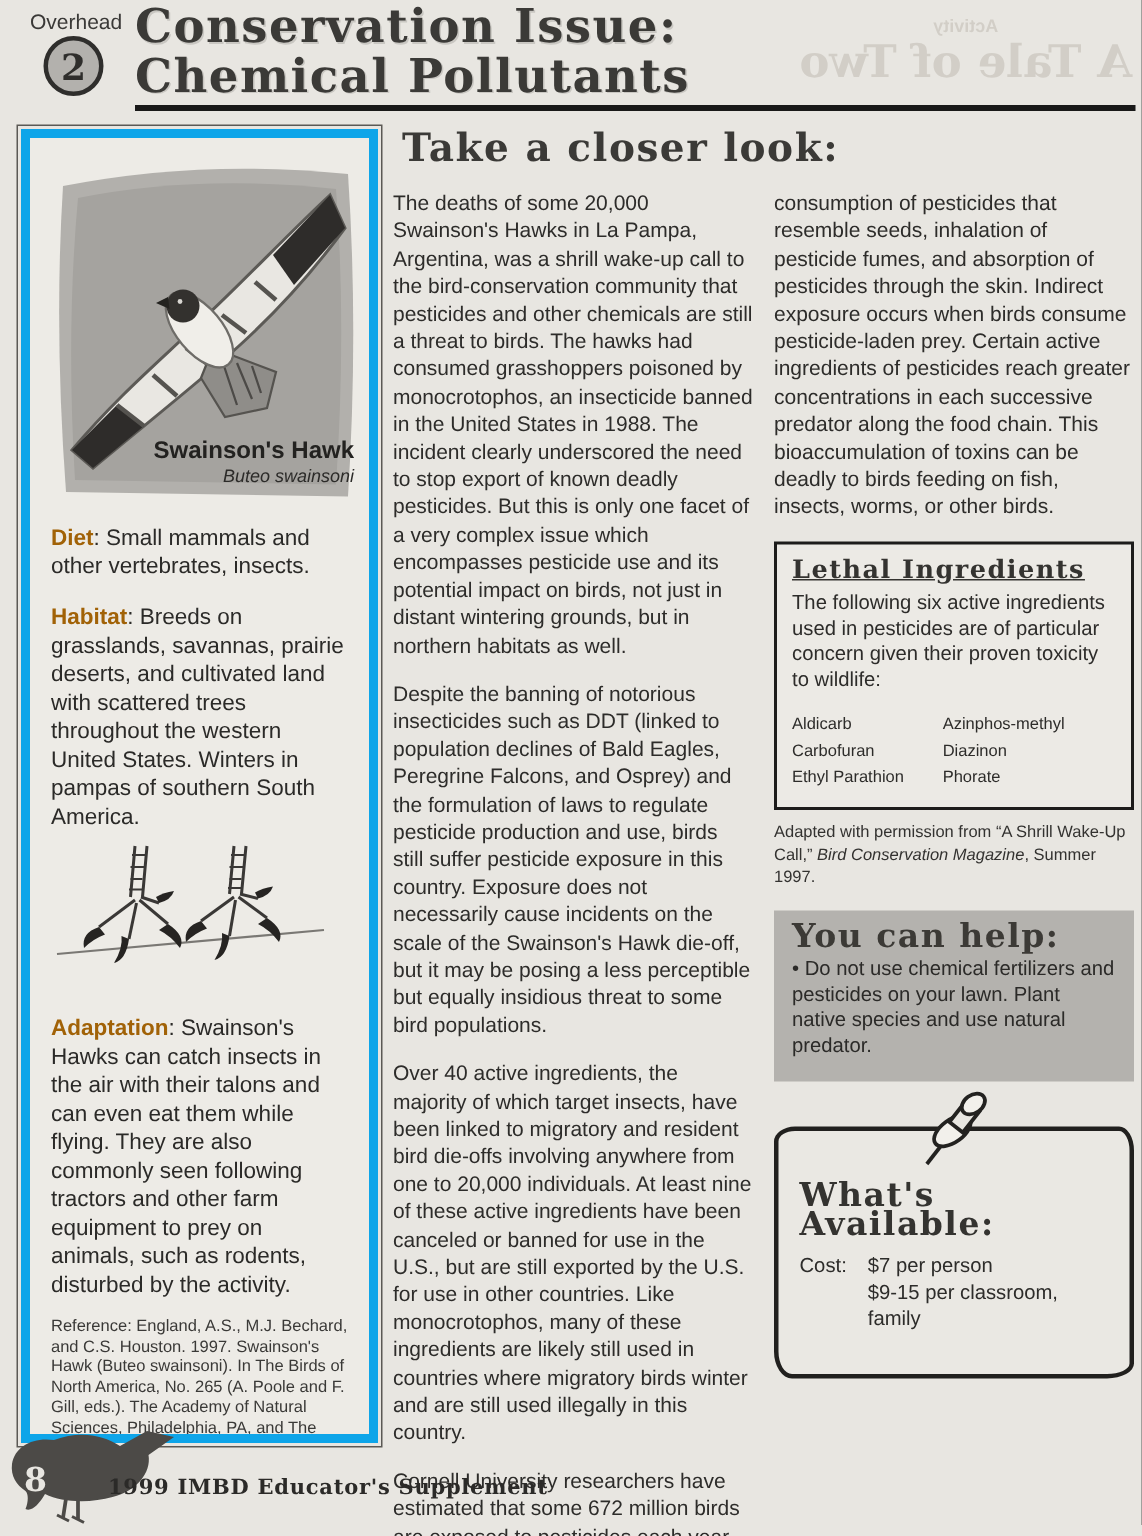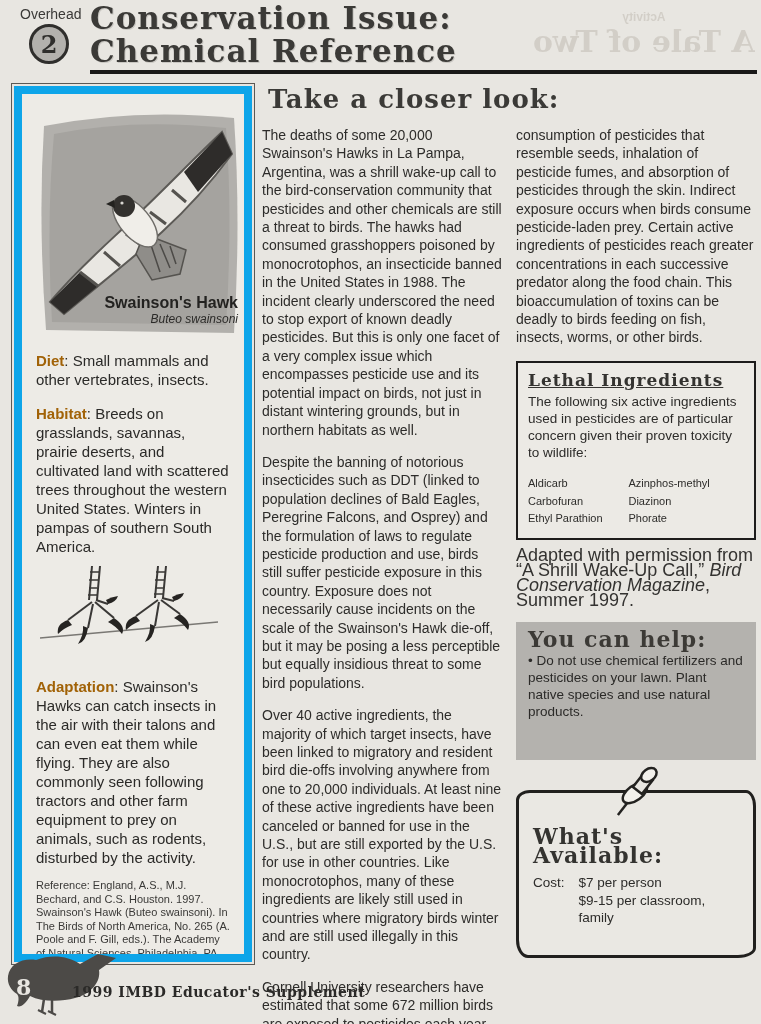--- a/index.html
+++ b/index.html
@@ -25,21 +25,21 @@
     text-shadow:1px 1px 0 #c9c7c2; }
   .title-rule { position:absolute; left:90px; top:70px; width:667px; height:4px; background:#191918; }
   .ghost-text { position:absolute; right:6px; top:10px; transform:scaleX(-1);
     color:#9b9387; opacity:0.28; text-align:center; pointer-events:none; }
   .ghost-small { font-size:12px; font-weight:bold; }
   .ghost-large { font-family:"DejaVu Serif",serif; font-weight:bold; font-size:30px; }
 
   
   .sidebar {
     position:absolute; left:14px; top:86px; width:238px; height:876px;
-    background:#edebe6; border:8px solid #0ea5e9; outline:1px solid #5b5955; outline-offset:2px;
+    background:#edebe6; border:6px solid #0ea5e9; outline:1px solid #5b5955; outline-offset:2px;
     padding:10px 12px; overflow:hidden;
   }
   .hawk-fig { position:relative; width:210px; height:232px; margin:0 auto; }
   .hawk-caption { position:absolute; right:6px; bottom:10px; text-align:right; }
   .hawk-name { font-size:16px; font-weight:bold; color:#232220; }
   .hawk-latin { font-size:12px; font-style:italic; color:#2c2b29; }
   .fact { font-size:15px; line-height:19px; margin:15px 2px 0; color:#2b2a28; }
   .fact b { color:#a16207; }
   .talons-fig { width:190px; height:94px; margin:8px auto 0; }
   .reference { font-size:11px; line-height:13.5px; margin:12px 2px 0; color:#3a3937; }
@@ -49,24 +49,24 @@
   .article-heading { font-size:26px; letter-spacing:1px; color:#3b3a37; margin:0 0 12px 6px; }
   .columns { display:flex; gap:14px; }
   .col { width:240px; font-size:14px; line-height:18.4px; color:#2d2c2a; }
   .col p { margin:0 0 14px; }
 
   
   .lethal-box { border:2px solid #1d1c1b; background:#eceae5; padding:8px 10px 10px; margin:2px 0 8px; }
   .lethal-title { font-size:17px; letter-spacing:1px; margin:0 0 4px;text-decoration:underline; }
   .lethal-text { font-size:13.5px; line-height:17px; margin:0; }
   .lethal-grid { display:grid; grid-template-columns:1fr 1.15fr; font-size:11px; line-height:17.5px; }
-  .credit { font-size:18px; line-height:15px; margin:0 0 14px; color:#333230; }
-
-  
-  .help-box { background:#b4b2ae; padding:8px 12px 26px; margin:0 0 26px; }
+  .credit { font-size:11px; line-height:15px; margin:0 0 14px; color:#333230; }
+
+  
+  .help-box { background:#b4b2ae; padding:8px 12px 2px; margin:0 0 26px; }
   .help-title { font-size:22px; letter-spacing:1px; color:#3c3a36; margin:0 0 4px; }
   .help-text { font-size:13.5px; line-height:17px; margin:0; color:#2b2a28; }
 
   
   .avail-box {
     position:relative; border:3px solid #21201e; background:#eae8e3;
     border-radius:14px 10px 18px 12px / 10px 16px 10px 18px;
     padding:34px 14px 14px; margin-top:30px;
   }
   .pushpin { position:absolute; left:50%; top:-38px; transform:translateX(-55%); }
@@ -89,21 +89,21 @@
     <div class="ghost-small">Activity</div>
     <div class="ghost-large">A Tale of Two</div>
   </div>
 
   <div class="overhead-wrap">
     <div class="overhead-label">Overhead</div>
     <div class="overhead-badge">2</div>
   </div>
   <div class="title-block">
     <div class="display title-line">Conservation Issue:</div>
-    <div class="display title-line">Chemical Reference</div>
+    <div class="display title-line">Chemical Pollutants</div>
   </div>
   <div class="title-rule"></div>
 
   <div class="sidebar">
     <div class="hawk-fig">
       <svg width="210" height="232" viewBox="0 0 210 232">
         <path d="M10,22 Q4,118 12,226 L200,229 Q207,118 200,14 Q102,4 10,22 Z" fill="#b2b0ac"></path>
         <path d="M20,30 Q12,118 18,218 L192,221 Q199,116 192,24 Q100,14 20,30 Z" fill="#a5a39f"></path>
 
         <path d="M16,198 C48,160 82,132 102,112 C132,84 160,54 188,28 L198,50 C176,80 150,108 128,128 C104,150 66,180 30,210 Z" fill="#e9e7e2" stroke="#5c5a56" stroke-width="2"></path>
@@ -196,21 +196,21 @@
             <span>Diazinon</span>
             <span>Ethyl Parathion</span>
             <span>Phorate</span>
           </div>
         </div>
 
         <p class="credit"><span>Adapted with permission from “A Shrill Wake-Up Call,” </span><i>Bird Conservation Magazine</i><span>, Summer 1997.</span></p>
 
         <div class="help-box">
           <div class="display help-title">You can help:</div>
-          <p class="help-text">• Do not use chemical fertilizers and pesticides on your lawn. Plant native species and use natural products.</p>
+          <p class="help-text">• Do not use chemical fertilizers and pesticides on your lawn. Plant native species and use natural predator.</p>
         </div>
 
         <div class="avail-box">
           <svg class="pushpin" width="62" height="64" viewBox="0 0 62 64">
             <path d="M16,60 L30,42" stroke="#232220" stroke-width="2.5" fill="none"></path>
             <ellipse cx="33" cy="38" rx="14" ry="7.5" transform="rotate(-36 33 38)" fill="#f2f0eb" stroke="#232220" stroke-width="2.5"></ellipse>
             <path d="M31,32 L42,18 L51,25 L40,39 Z" fill="#e8e6e1" stroke="#232220" stroke-width="2.5"></path>
             <ellipse cx="47" cy="20" rx="8.5" ry="6" transform="rotate(-36 47 20)" fill="#f2f0eb" stroke="#232220" stroke-width="2.5"></ellipse>
           </svg>
           <div class="display avail-title">What's Available:</div>

